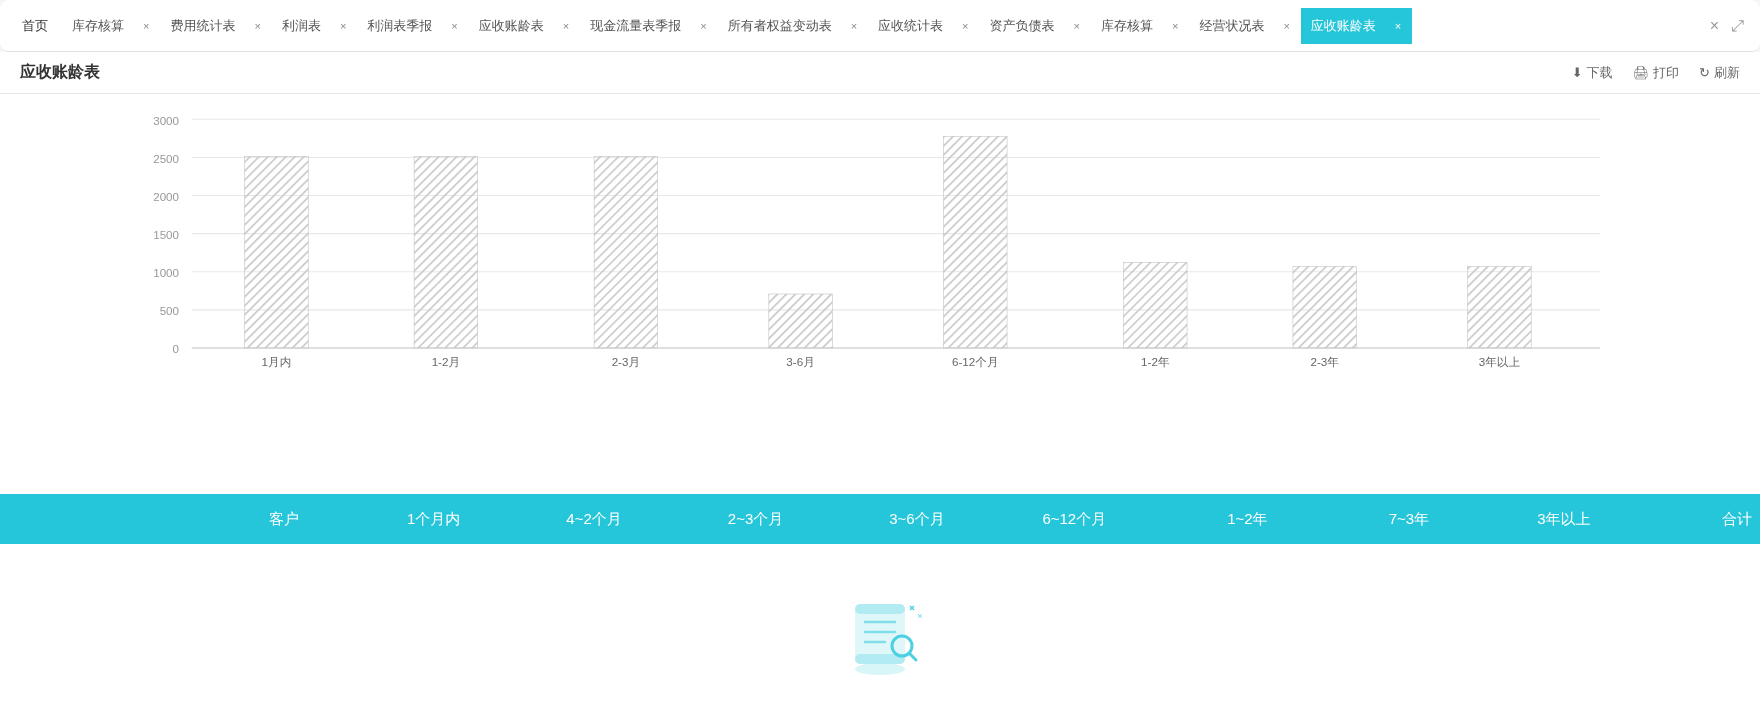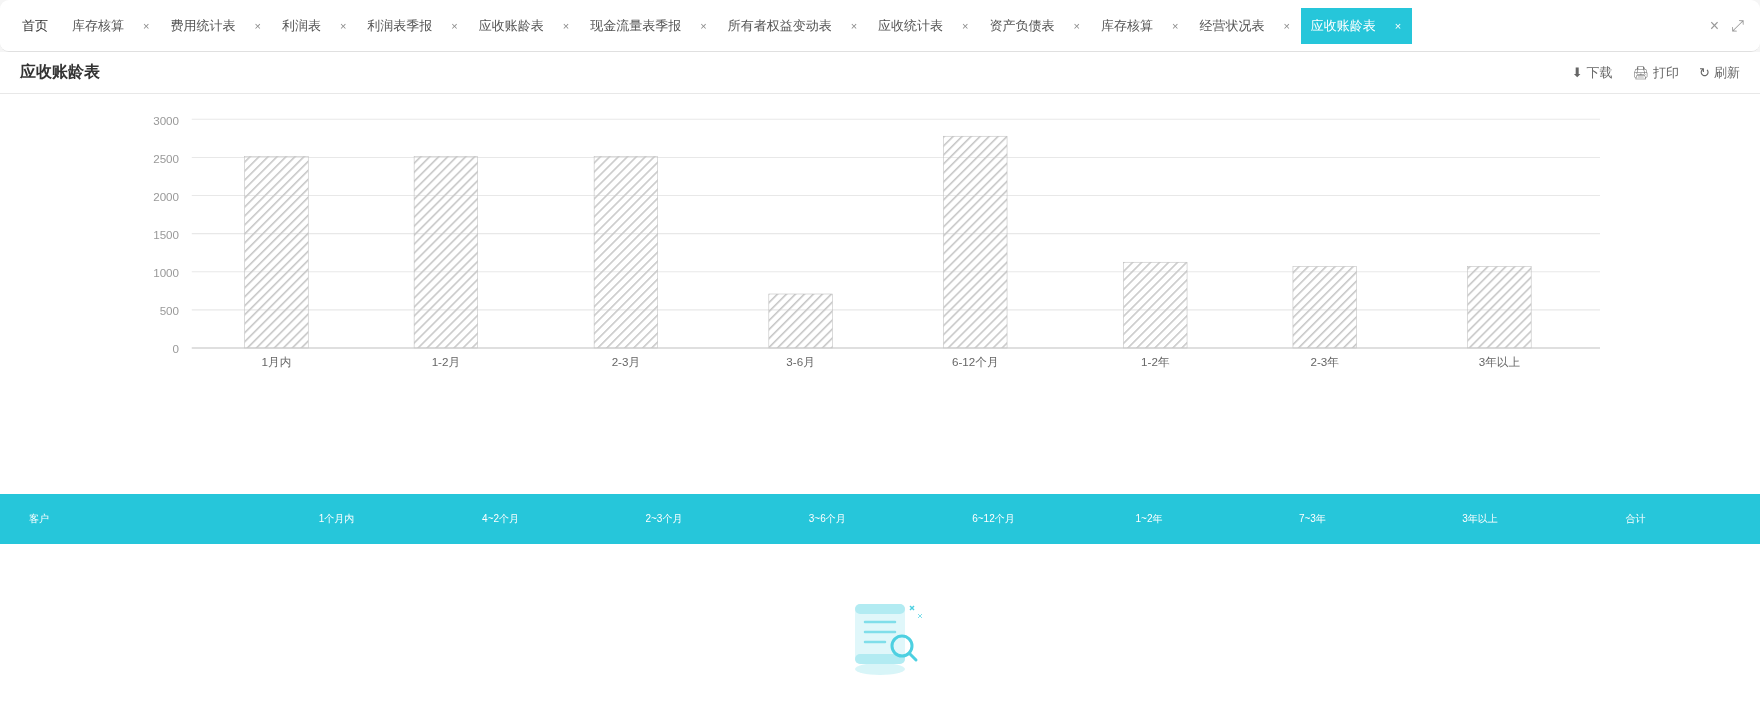--- a/index.html
+++ b/index.html
@@ -113,26 +113,25 @@
 
     
     .table-header {
       background: #26c6da;
       display: flex;
       height: 50px;
       align-items: center;
     }
     .col-header {
       flex: 1;
-      text-align: left;
+      text-align: right;
       color: #fff;
-      font-size: 10px;
+      font-size: 15px;
       font-weight: 500;
       padding: 0 8px;
-      margin-left: 21px;
     }
     .col-header.customer { flex: 2; }
 
     
     .empty-area {
       background: #fff;
       display: flex;
       flex-direction: column;
       align-items: center;
       padding: 40px 0 60px 0;

